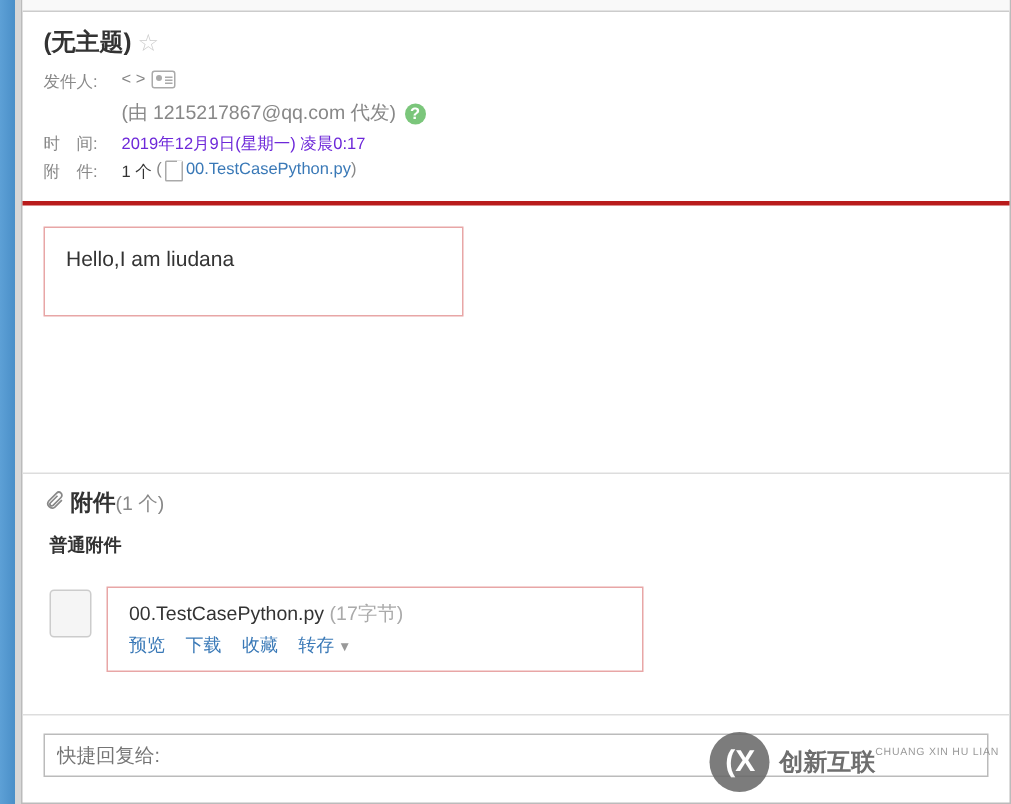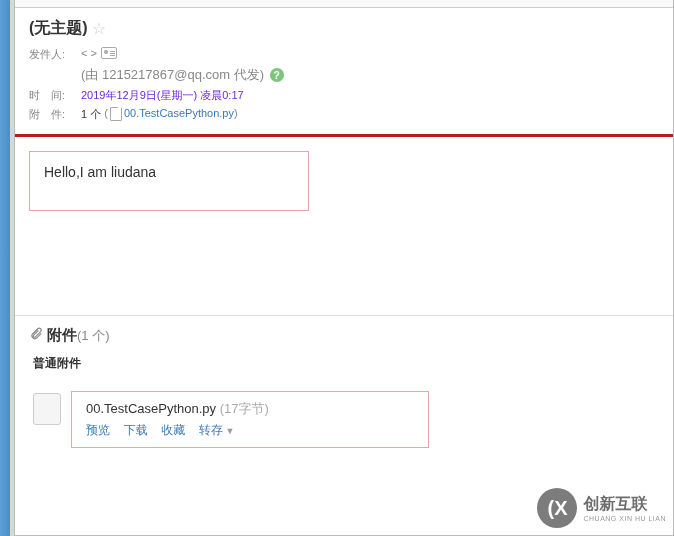--- a/index.html
+++ b/index.html
@@ -236,21 +236,21 @@
       border-radius: 50%;
       background: #666;
       color: #fff;
       display: flex;
       align-items: center;
       justify-content: center;
       font-size: 20px;
       font-weight: bold;
       margin-right: 6px;
     }
-    .wm-text { display: flex; flex-direction: column; }
+    .wm-text { display: flex; flex-direction: row; }
     .wm-cn { font-size: 16px; font-weight: bold; color: #555; }
     .wm-en { font-size: 7px; color: #888; letter-spacing: 0.5px; }
   </style>
 </head>
 <body>
 
 <div class="left-bar"></div>
 
 <div class="container">
   <div class="toolbar-stub"></div>
@@ -314,20 +314,23 @@
         <div class="att-actions">
           <span class="att-action">预览</span>
           <span class="att-action">下载</span>
           <span class="att-action">收藏</span>
           <span class="att-action"><span>转存</span><span class="dropdown-caret"> ▼</span></span>
         </div>
       </div>
     </div>
   </div>
 
+  <div class="quick-reply">
+    <input type="text" class="quick-reply-input" placeholder="快捷回复给:" style="">
+  </div>
 </div>
 
 <div class="watermark">
   <div class="wm-circle">(X</div>
   <div class="wm-text">
     <span class="wm-cn">创新互联</span>
     <span class="wm-en">CHUANG XIN HU LIAN</span>
   </div>
 </div>
 

